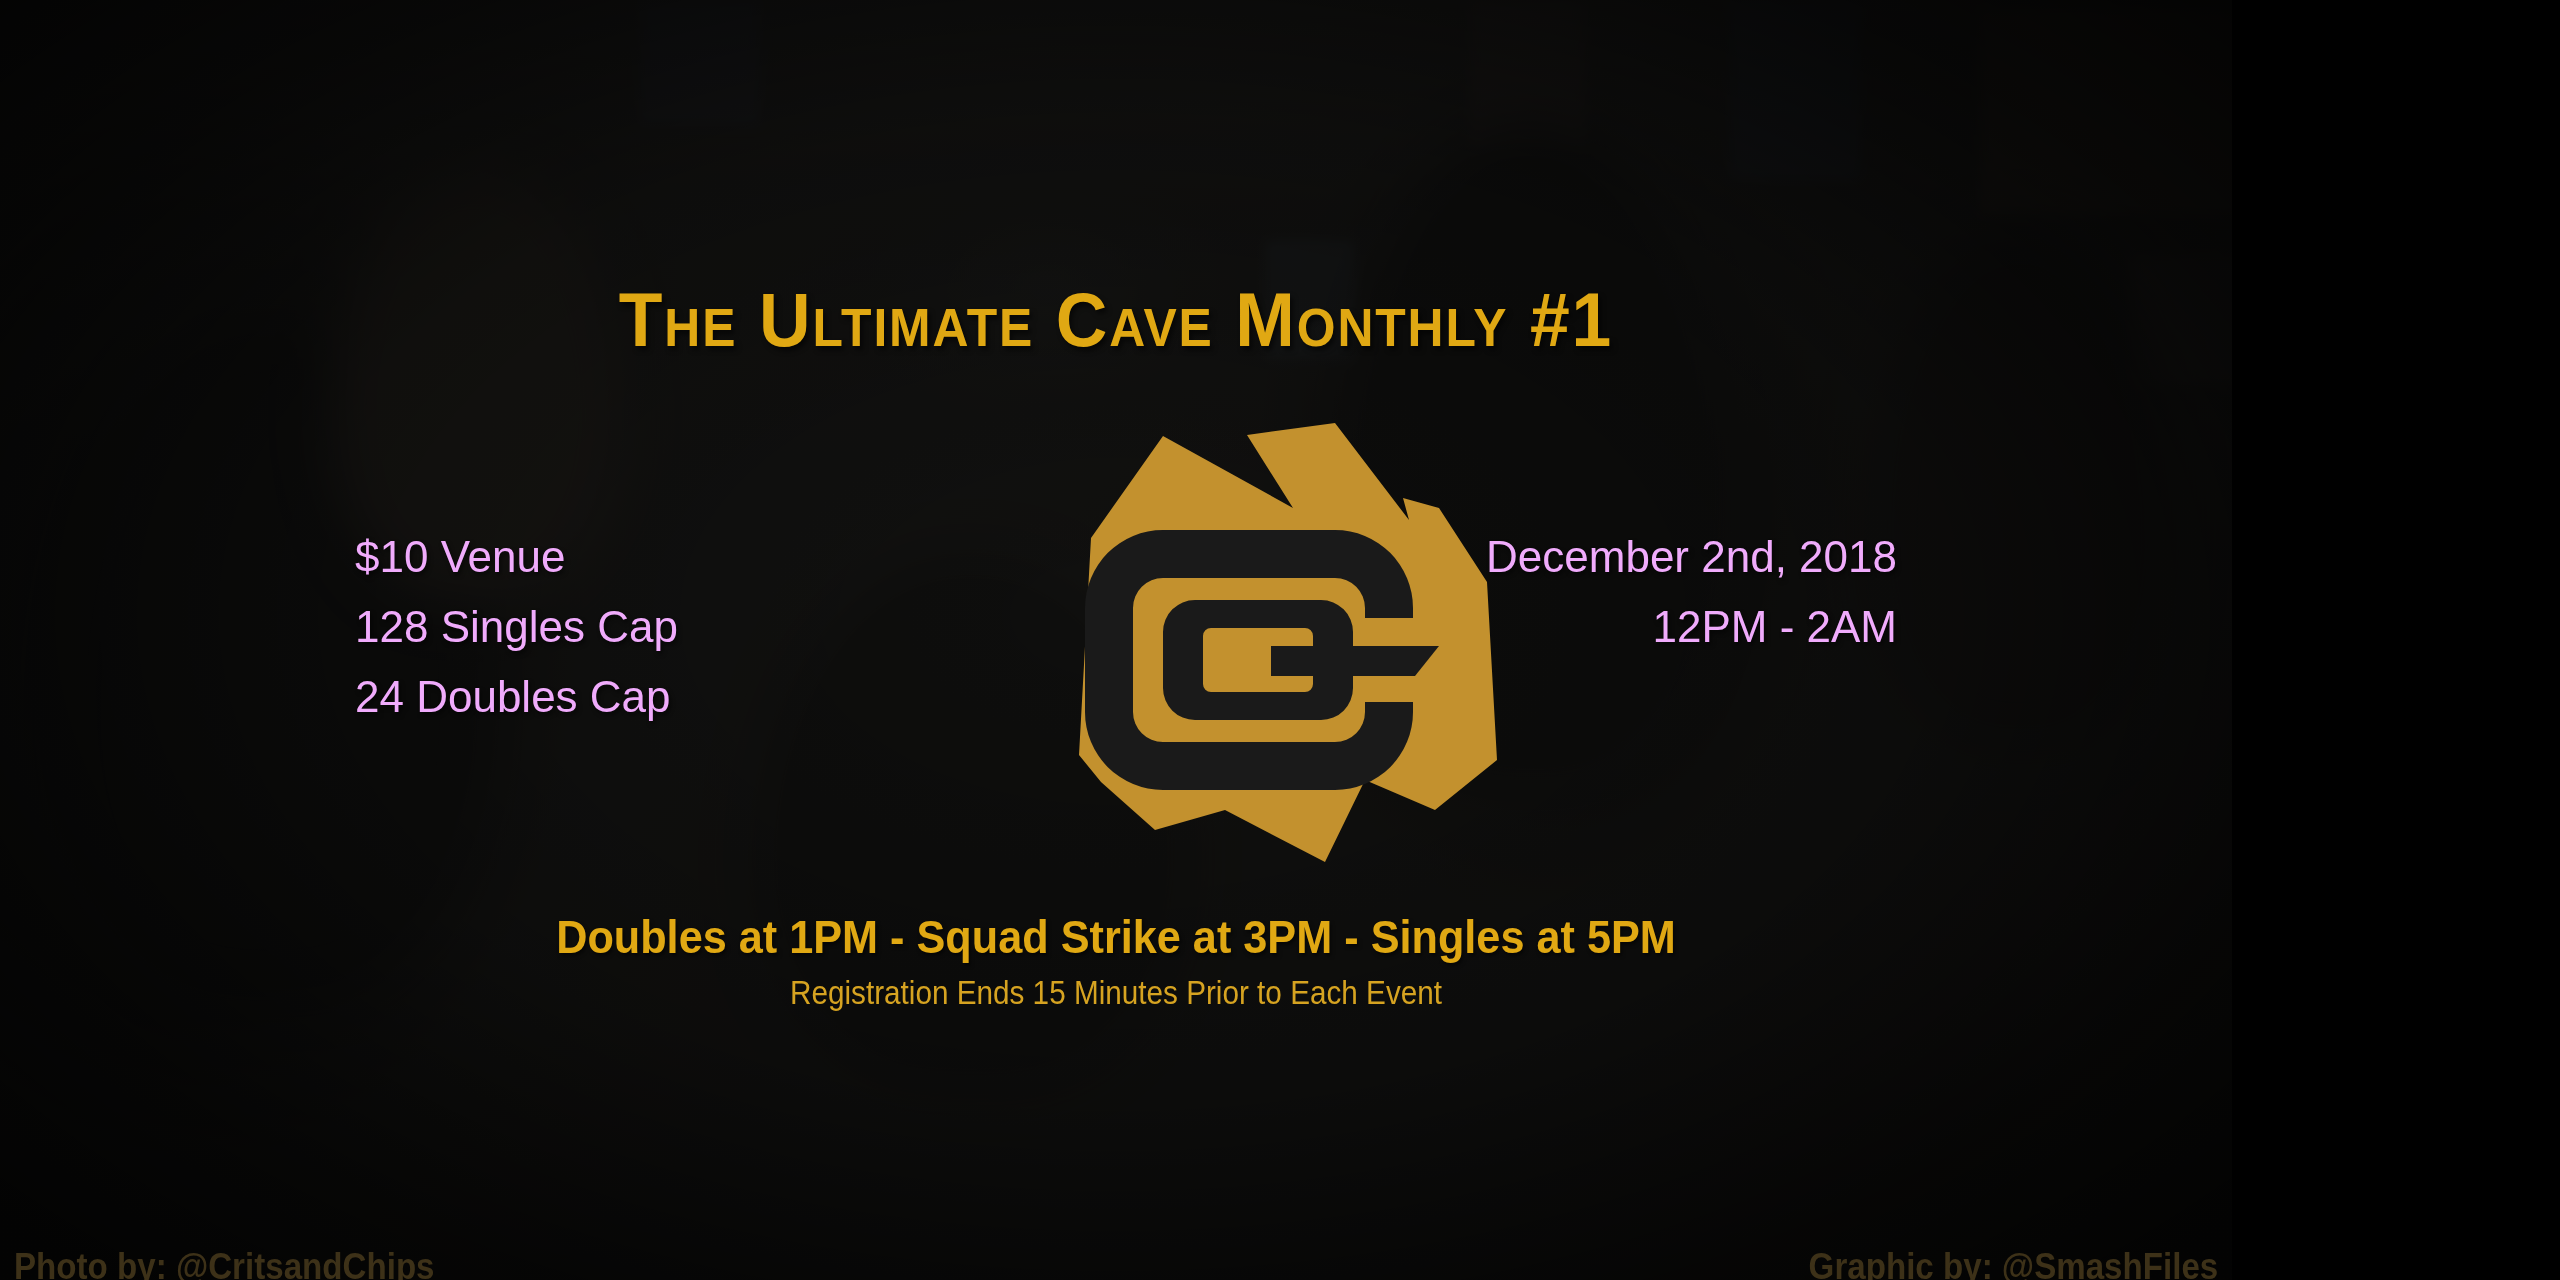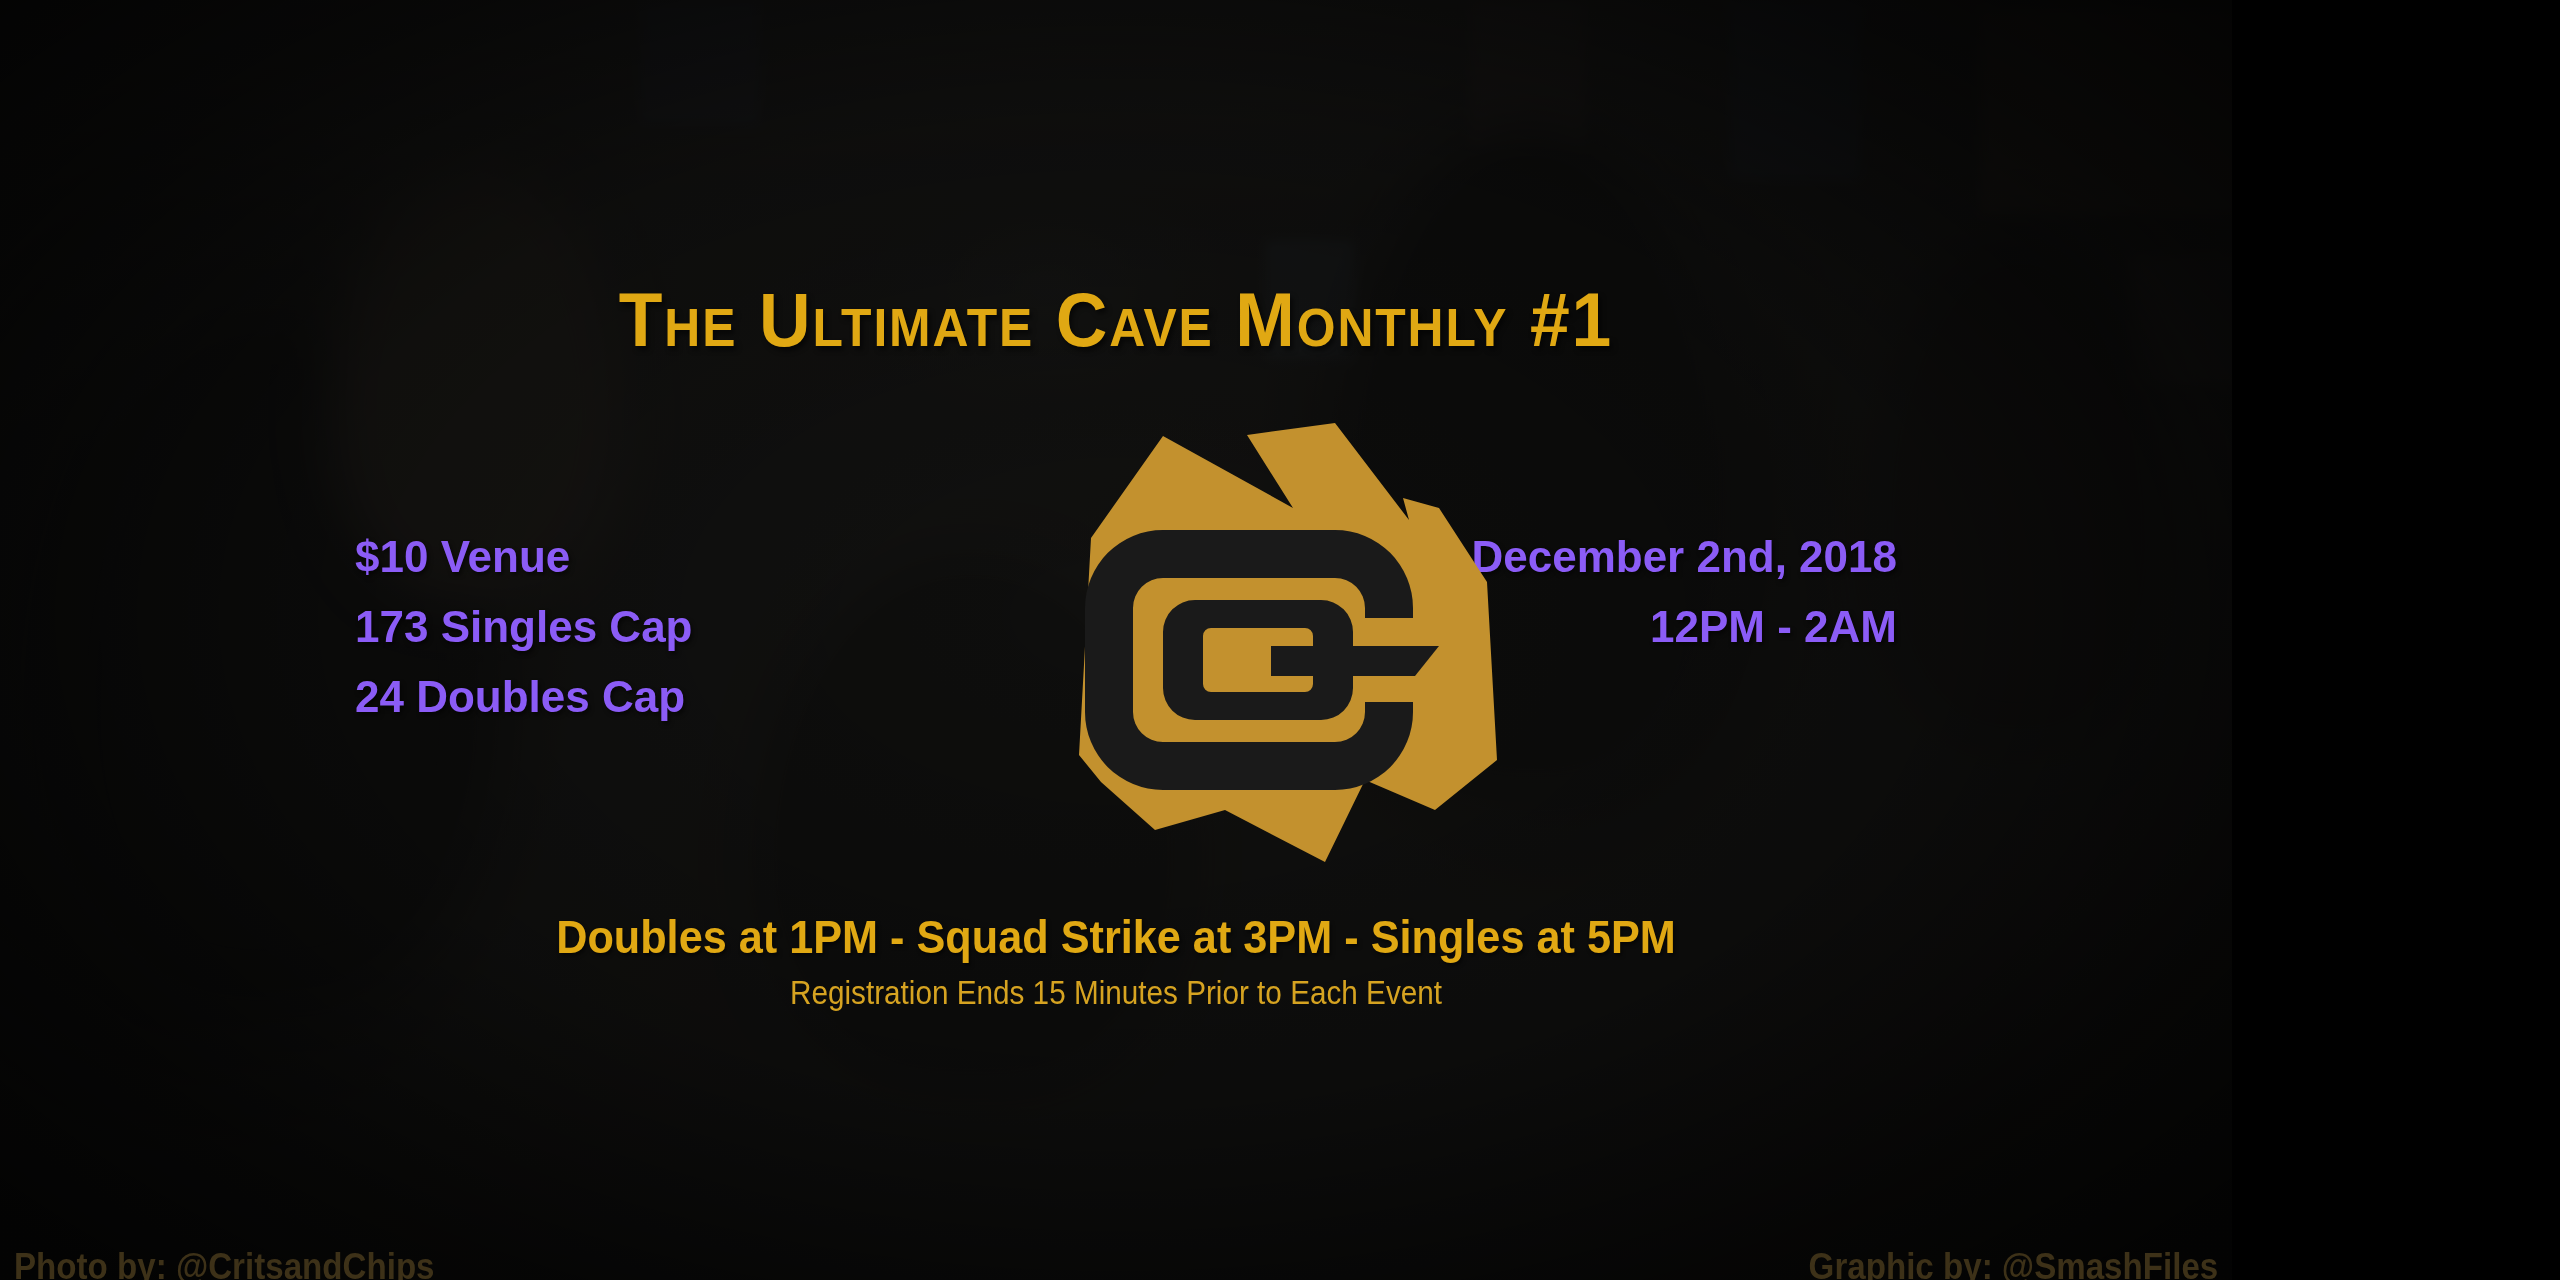--- a/index.html
+++ b/index.html
@@ -96,22 +96,22 @@
     font-variant: small-caps;
     letter-spacing: 2px;
     transform: scaleX(0.94);
     text-shadow: 3px 4px 5px rgba(0,0,0,0.55);
     white-space: nowrap;
   }
 
   
   .info {
     position: absolute;
-    color: #8b5cf6;
-    font-weight: bold;
+    color: #f0abfc;
+    font-weight: normal;
     font-size: 44px;
     line-height: 70px;
     text-shadow: 2px 3px 4px rgba(0,0,0,0.55);
     white-space: nowrap;
   }
   .info-left  { left: 355px;  top: 522px; text-align: left;  }
   .info-right { right: 335px; top: 522px; text-align: right; }
   .info div { height: 70px; }
 
   
@@ -194,21 +194,21 @@
 
   <div class="overlay-dim"></div>
   <div class="overlay-vignette"></div>
 
   <div class="content">
 
     <div class="title">The Ultimate Cave Monthly #1</div>
 
     <div class="info info-left">
       <div>$10 Venue</div>
-      <div>173 Singles Cap</div>
+      <div>128 Singles Cap</div>
       <div>24 Doubles Cap</div>
     </div>
 
     <div class="info info-right">
       <div>December 2nd, 2018</div>
       <div>12PM - 2AM</div>
     </div>
 
     <div class="logo-wrap">
       <svg viewBox="0 0 490 465" xmlns="http://www.w3.org/2000/svg">

